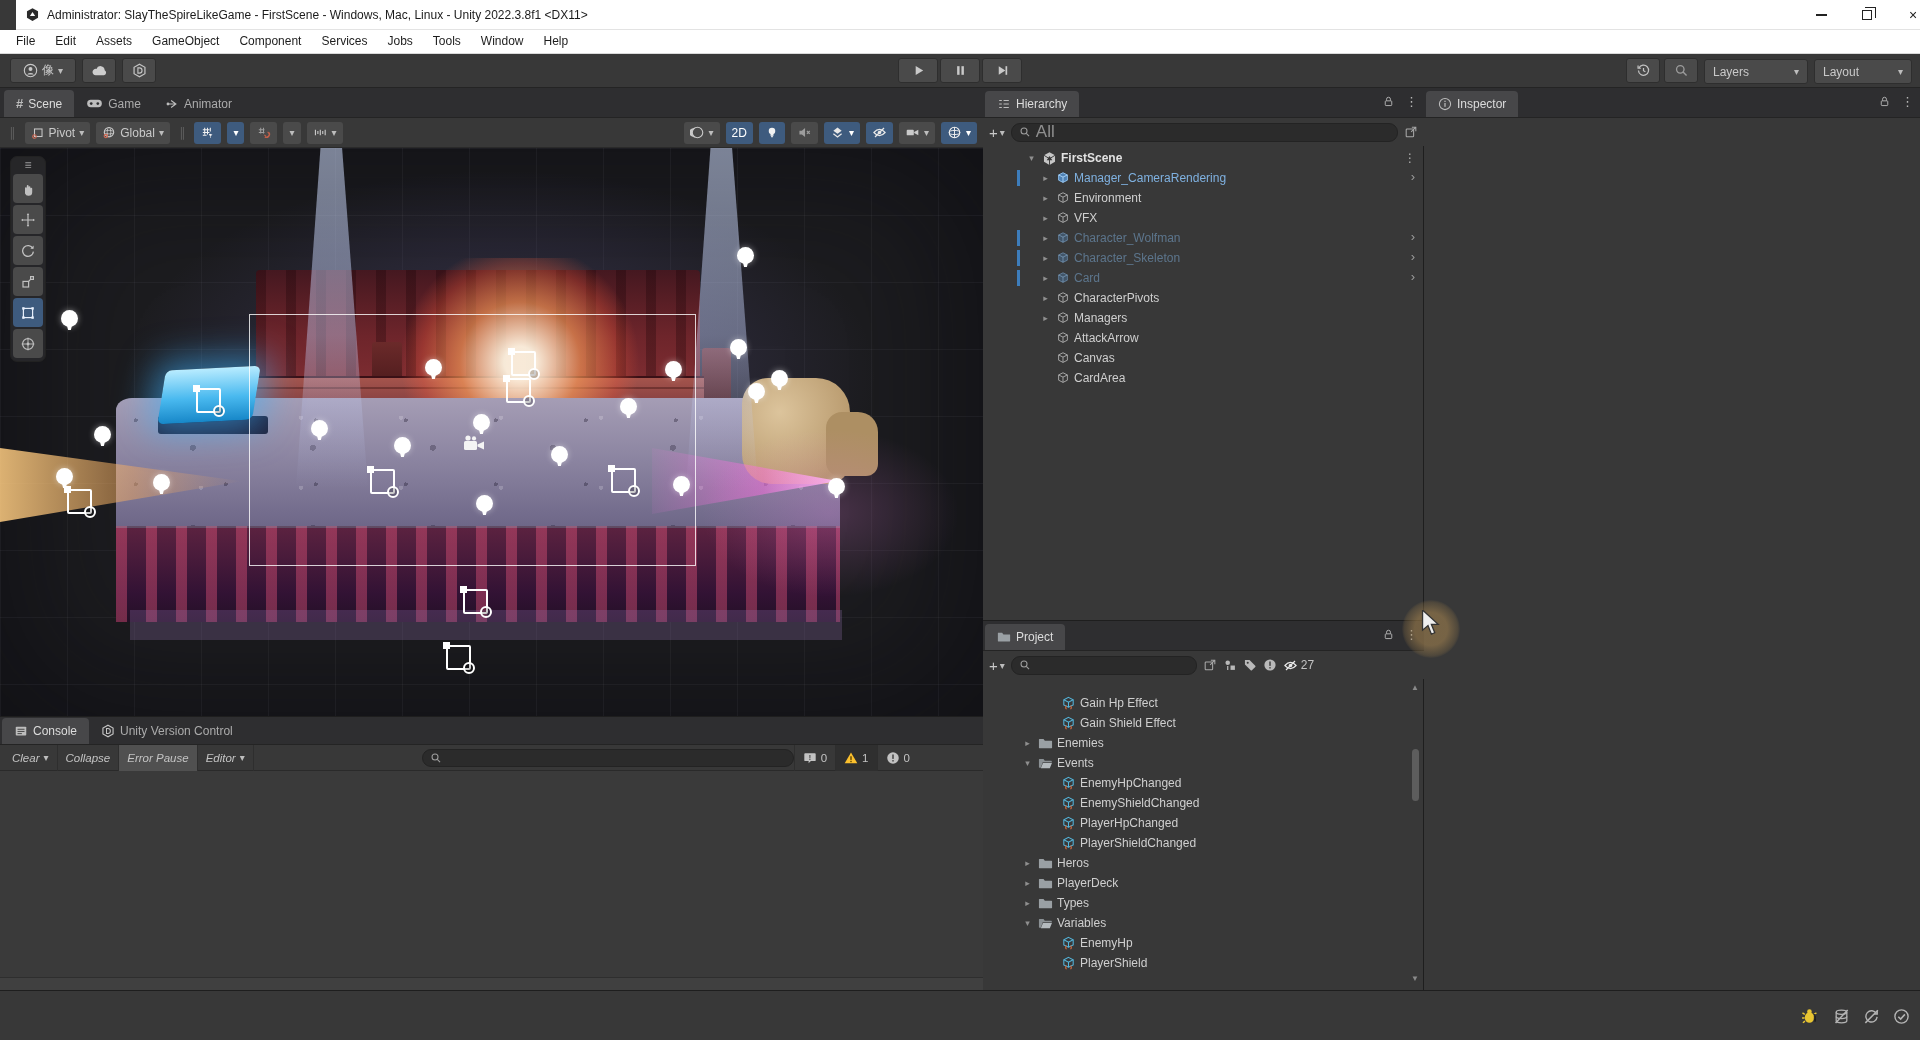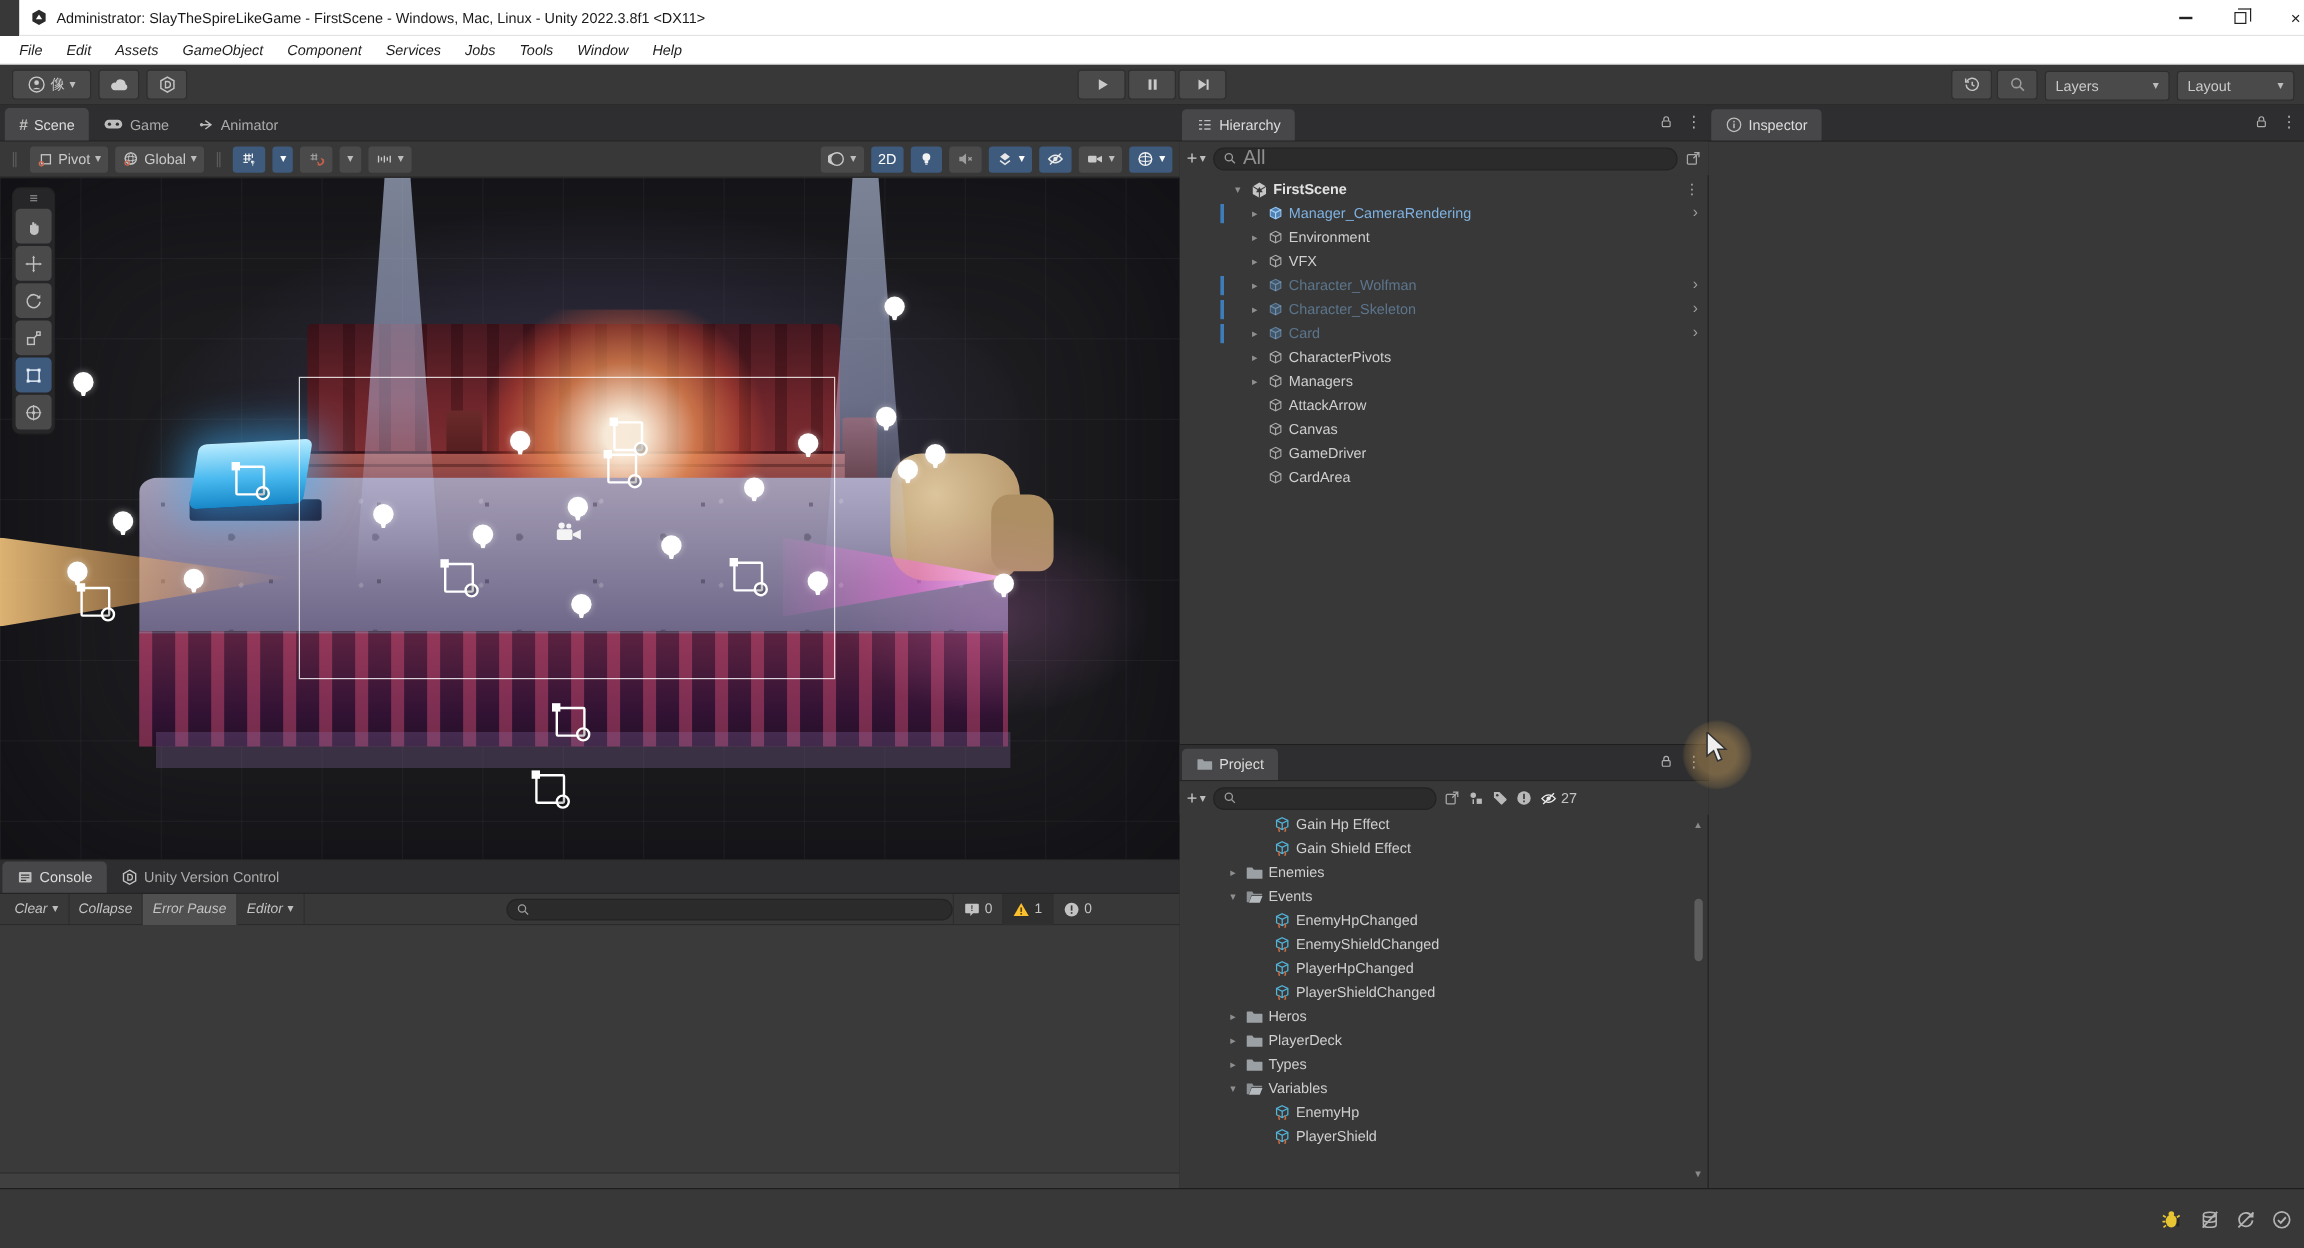--- a/index.html
+++ b/index.html
@@ -8,21 +8,21 @@
   #app{position:relative;width:1920px;height:1040px;background:#383838;}
 
   
   #titlebar{left:16px;top:0;width:1920px;height:30px;background:#ffffff;color:#1b1b1b;font-size:12px;display:flex;align-items:center;border-bottom:1px solid #e3e3e3;}
   #titlebar .appicon{margin:0 7px 0 9px;display:flex;}
   #win-controls{position:absolute;right:0;top:0;height:30px;display:flex;}
   .winbtn{width:46px;height:30px;display:flex;align-items:center;justify-content:center;color:#222;font-size:14px;}
   .minline{width:11px;height:1.4px;background:#222;}
   .restorebox{width:10px;height:10px;border:1.2px solid #222;position:relative;background:#fff;}
   .restorebox:before{content:'';position:absolute;left:2px;top:-4px;width:10px;height:10px;border:1.2px solid #222;border-bottom:none;border-left:none;}
-  #menubar{left:0;top:30px;width:1920px;height:24px;background:#ffffff;display:flex;align-items:center;padding-left:6px;border-bottom:1px solid #d9d9d9;font-style:italic;}
+  #menubar{left:0;top:30px;width:1920px;height:24px;background:#ffffff;display:flex;align-items:flex-end;padding-left:6px;border-bottom:1px solid #d9d9d9;}
   .menuitem{padding:0 10px;font-size:12px;color:#1d1d1d;height:24px;display:flex;align-items:center;}
 
   
   #maintoolbar{left:0;top:54px;width:1920px;height:34px;background:#383838;border-bottom:1px solid #242424;}
   .tbtn{background:#4a4a4a;border:1px solid #2e2e2e;border-radius:3px;height:25px;display:flex;align-items:center;justify-content:center;color:#c9c9c9;font-size:12px;gap:4px;}
   #acct{left:10px;top:4px;width:66px;padding:0 6px;}
   #cloudbtn{left:82px;top:4px;width:34px;}
   #vcsbtn{left:122px;top:4px;width:34px;}
   #playgroup{left:50%;top:4px;transform:translateX(-62px);display:flex;gap:2px;}
   #playgroup .tbtn{width:40px;}
@@ -112,21 +112,21 @@
   .pl-root{padding-left:42px;}
   .pl-child{padding-left:56px;}
   .pfold{padding-left:38px;}
   .passet{padding-left:78px;}
 
   
   #projpanel{left:983px;top:620px;width:441px;height:370px;background:#383838;border-right:1px solid #1e1e1e;border-top:1px solid #1e1e1e;}
   #projtabs{left:0;top:0;width:441px;height:30px;padding-left:2px;}
   #projbar{top:30px;}
   .iconbtn{display:flex;align-items:center;justify-content:center;color:#b9b9b9;}
-  #projtree{top:56px;height:308px;}
+  #projtree{top:72px;height:308px;}
   #projscroll{position:absolute;right:2px;top:62px;width:11px;height:300px;}
   #projscroll .thumb{position:absolute;left:2px;top:66px;width:7px;height:52px;background:#5d5d5d;border-radius:4px;}
   #projscroll .uptri,#projscroll .dntri{position:absolute;left:1px;color:#8a8a8a;font-size:8px;}
   #projscroll .uptri{top:0;} #projscroll .dntri{bottom:0;}
 
   
   #insppanel{left:1424px;top:88px;width:496px;height:902px;background:#383838;}
   #insptabs{left:0;top:0;width:496px;height:30px;padding-left:2px;}
 
   
@@ -847,27 +847,20 @@
         <svg class="i" width="14" height="14">
             <use href="#cube"></use>
           </svg>
         <span>Canvas</span>
       </div>
       <div class="trow pl-child">
         <span class="spc"></span>
         <svg class="i" width="14" height="14">
             <use href="#cube"></use>
           </svg>
-        <span>GameDriver</span>
-      </div>
-      <div class="trow pl-child">
-        <span class="spc"></span>
-        <svg class="i" width="14" height="14">
-            <use href="#cube"></use>
-          </svg>
         <span>CardArea</span>
       </div>
     </div>
   </div>
 
   <div id="projpanel" class="abs">
     <div id="projtabs" class="abs tabstrip">
       <div class="tab active">
         <svg class="i" width="14" height="14">
             <use href="#folder"></use>

